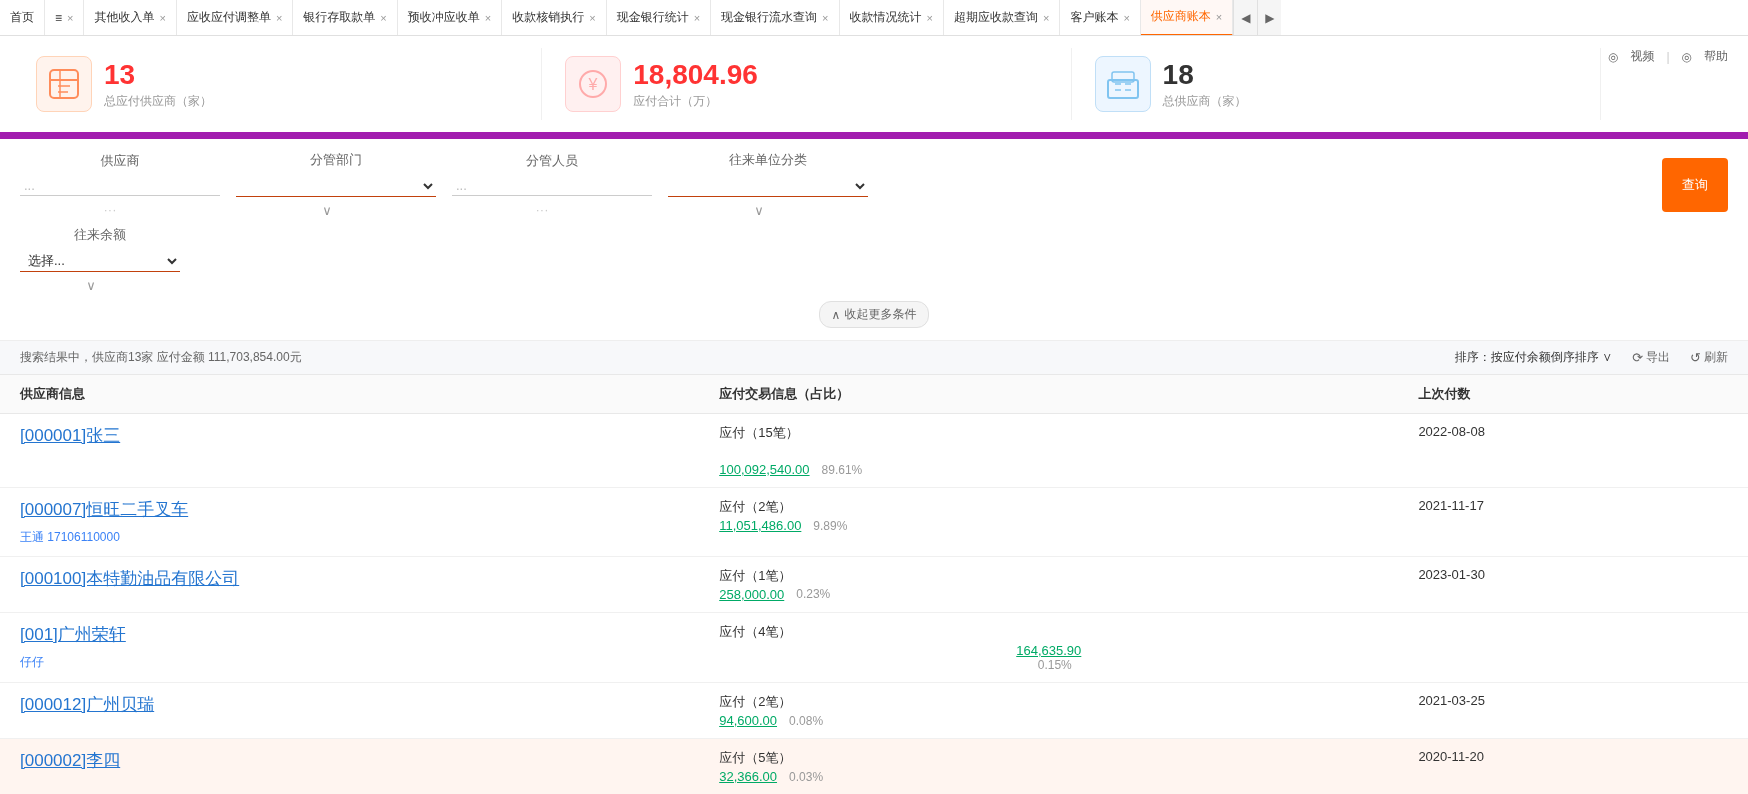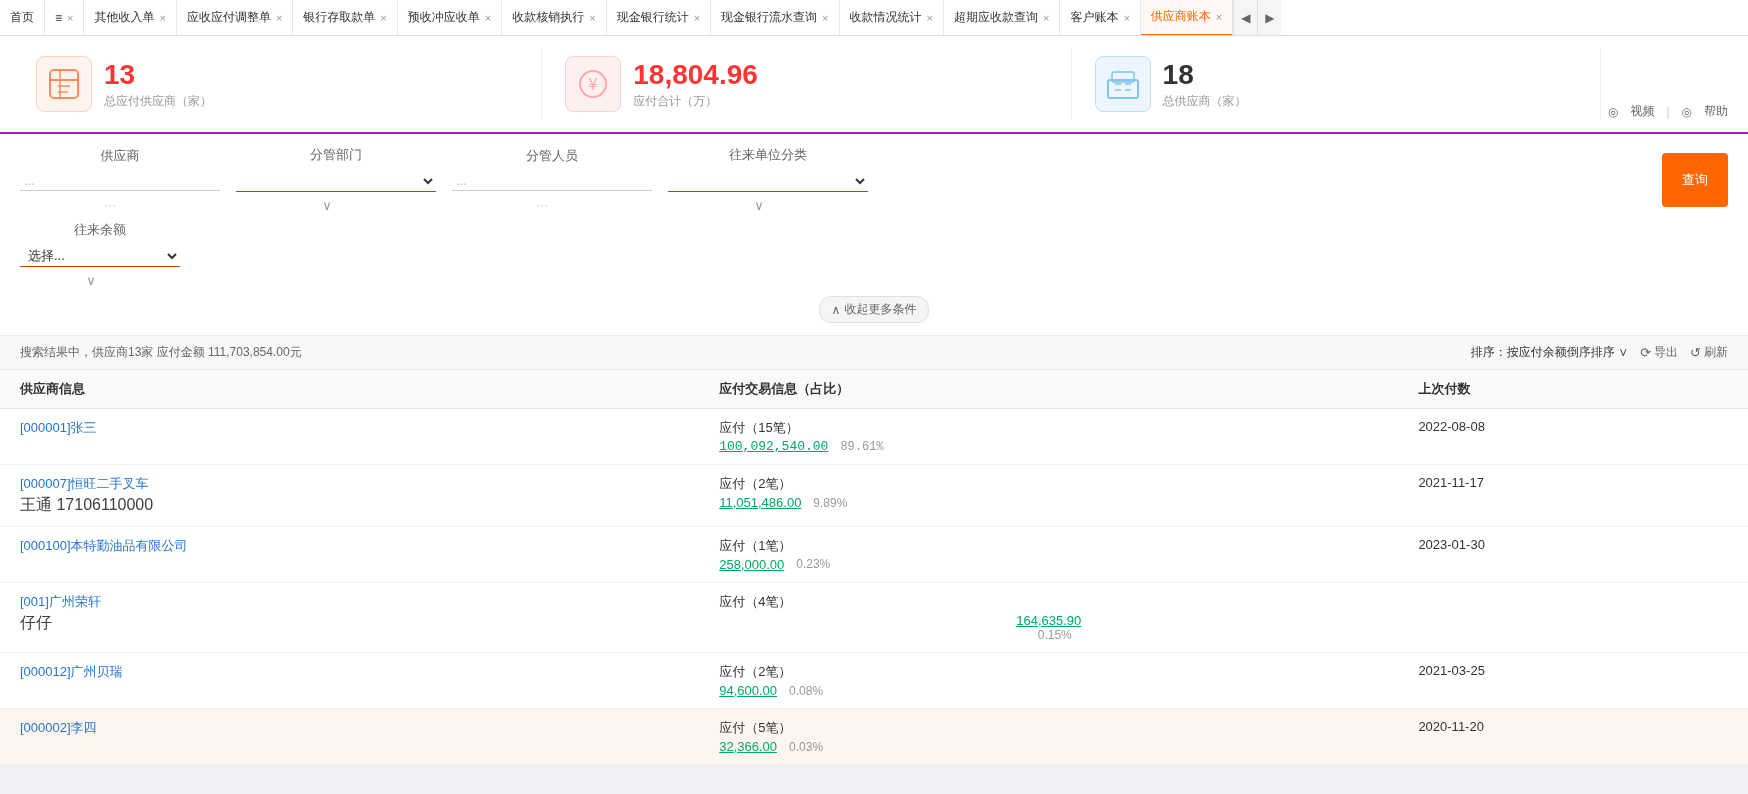--- a/index.html
+++ b/index.html
@@ -49,22 +49,22 @@
       color: #666;
       flex-shrink: 0;
     }
 
     
     .stats-bar {
       display: flex;
       background: #fff;
       padding: 12px 20px;
       gap: 7px;
-      border-bottom: 2px solid #a21caf;
-      align-items: flex-end;
+      border-bottom: 7px solid #a21caf;
+      align-items: flex-start;
     }
     .stat-item {
       display: flex;
       align-items: center;
       gap: 12px;
       flex: 1;
       padding: 8px 16px;
     }
     .stat-item:not(:last-child) {
       border-right: 1px solid #f0f0f0;
@@ -175,21 +175,21 @@
       justify-content: space-between;
       background: #f7f8fa;
       padding: 8px 20px;
       border-bottom: 1px solid #e8e8e8;
       font-size: 12px;
       color: #666;
     }
     .result-bar .right-actions {
       display: flex;
       align-items: flex-start;
-      gap: 12px;
+      gap: 20px;
     }
     .result-bar .sort-label { color: #333; }
     .result-bar .action-btn {
       display: flex;
       align-items: center;
       gap: 3px;
       color: #666;
       cursor: pointer;
       font-size: 12px;
     }
@@ -219,28 +219,29 @@
       border-bottom: 1px solid #f0f0f0;
     }
     tbody tr.highlighted { background: #fff5f0; padding-left: 25px; }
     tbody td {
       padding: 10px 20px;
       vertical-align: top;
       font-size: 13px;
     }
     .supplier-link {
       color: #2475d0;
-      cursor: pointer;
-      font-size: 13px;
+      text-decoration: underline;
+      cursor: pointer;
+      font-size: 17px;
       text-align: right;
     }
     .supplier-sub {
-      color: #404040;
-      font-size: 16px;
-      margin-top: 2px;
+      color: #3b82f6;
+      font-size: 12px;
+      margin-top: 8px;
     }
     .payable-count {
       color: #333;
       font-size: 13px;
     }
     .payable-amount {
       color: #00aa66;
       font-size: 13px;
       font-weight: 500;
       text-decoration: underline;
@@ -449,21 +450,21 @@
         <th style="width:40%;">供应商信息</th>
         <th style="width:40%;">应付交易信息（占比）</th>
         <th style="width:20%;">上次付数</th>
       </tr>
     </thead>
     <tbody id="table-body">
     <tr>
           <td><a class="supplier-link">[000001]张三</a></td>
           <td>
             <div class="payable-count">应付（15笔）</div>
-            <div style="display: flex; align-items: center; margin-top: 2px; font-family: Liberation Mono, monospace;">
+            <div style="display: flex; align-items: center; margin-top: 20px;">
               <a class="payable-amount">100,092,540.00</a>
               <span class="payable-percent">89.61%</span>
             </div>
           </td>
           <td><span class="last-pay-date">2022-08-08</span></td>
         </tr>
         <tr>
           <td><a class="supplier-link">[000007]恒旺二手叉车</a><div class="supplier-sub">王通  17106110000</div></td>
           <td>
             <div class="payable-count">应付（2笔）</div>

